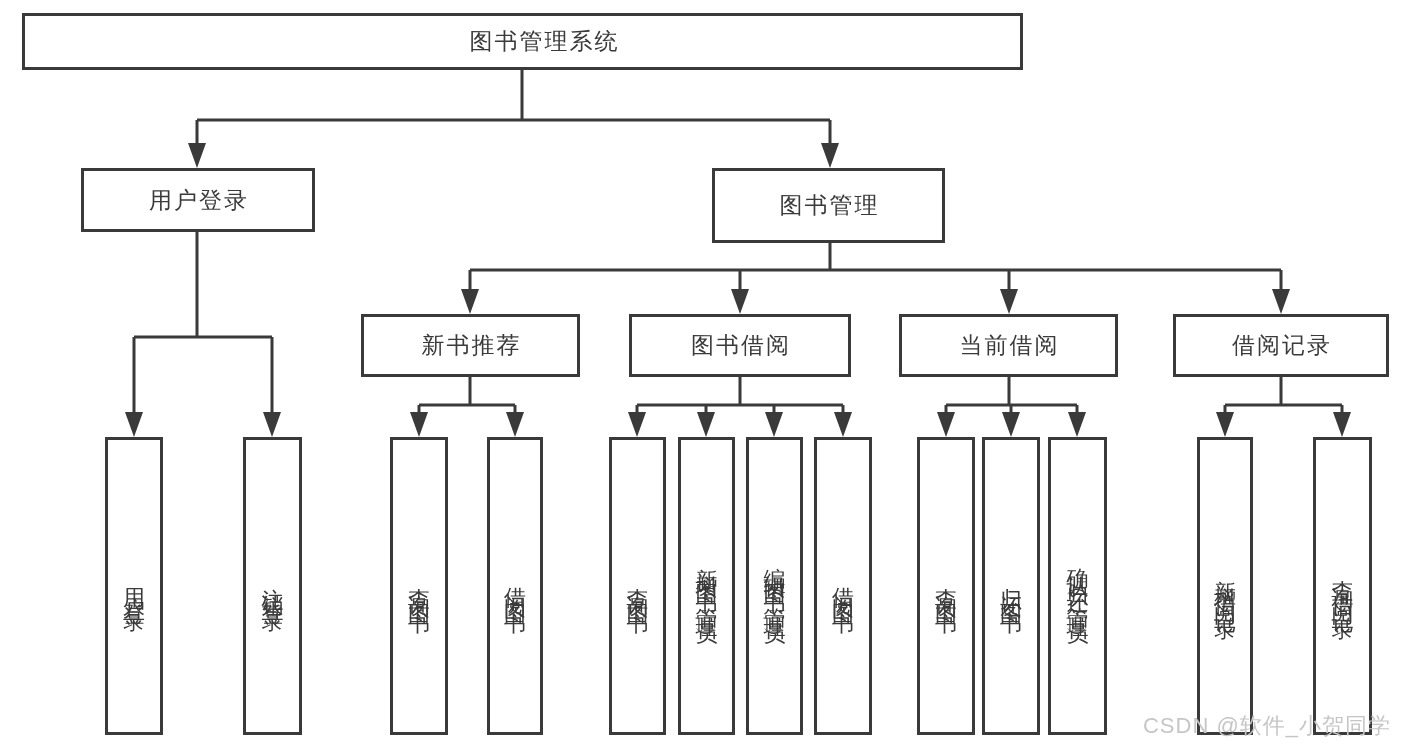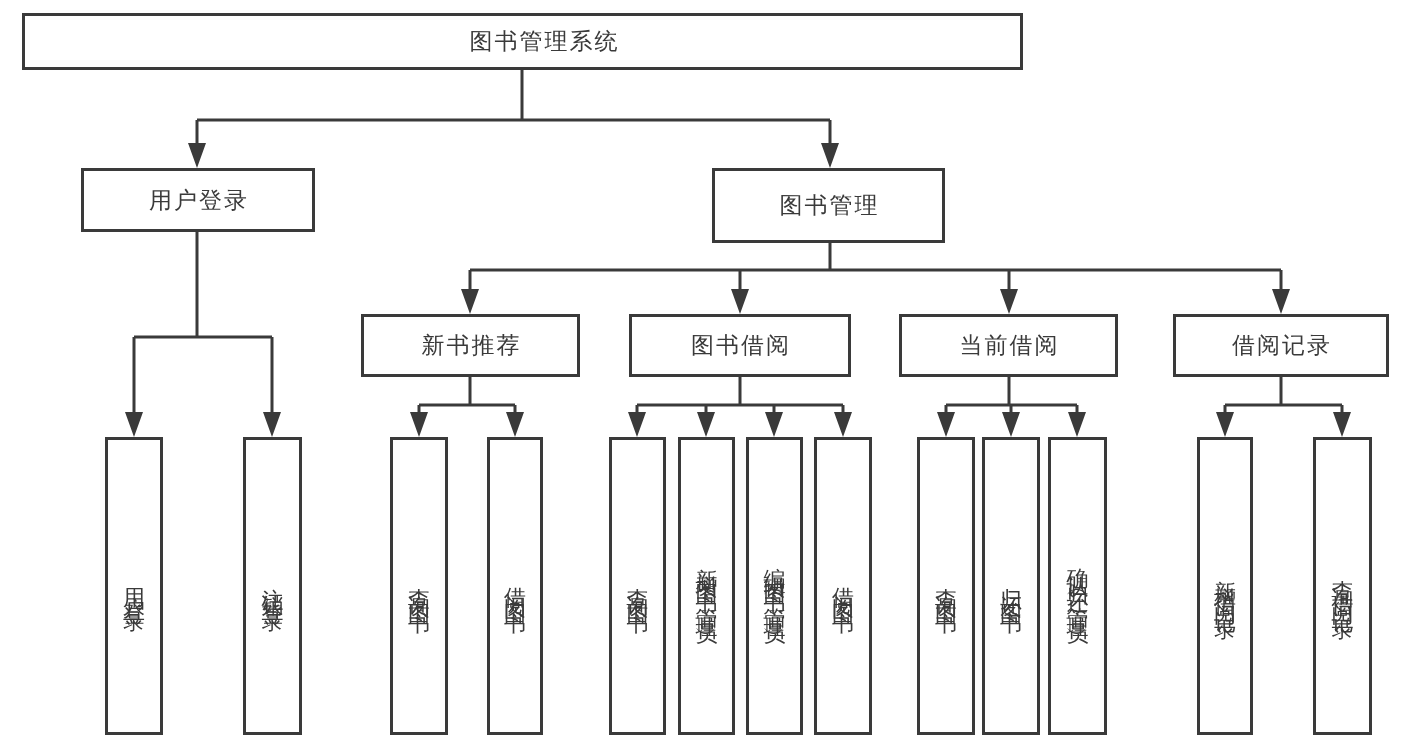--- a/index.html
+++ b/index.html
@@ -152,14 +152,15 @@
   <div class="box leaf n-c3 v-label">编辑图书（管理员）</div>
   <div class="box leaf n-c4 v-label">借阅图书</div>
 
   <div class="box leaf n-d1 v-label">查询图书</div>
   <div class="box leaf n-d2 v-label">归还图书</div>
   <div class="box leaf n-d3 v-label">确认归还（管理员）</div>
 
   <div class="box leaf n-e1 v-label">新增借阅记录</div>
   <div class="box leaf n-e2 v-label">查询借阅记录</div>
 
+  <div class="watermark">CSDN @软件_小贺同学</div>
 
 </div>
 
 </body></html>

